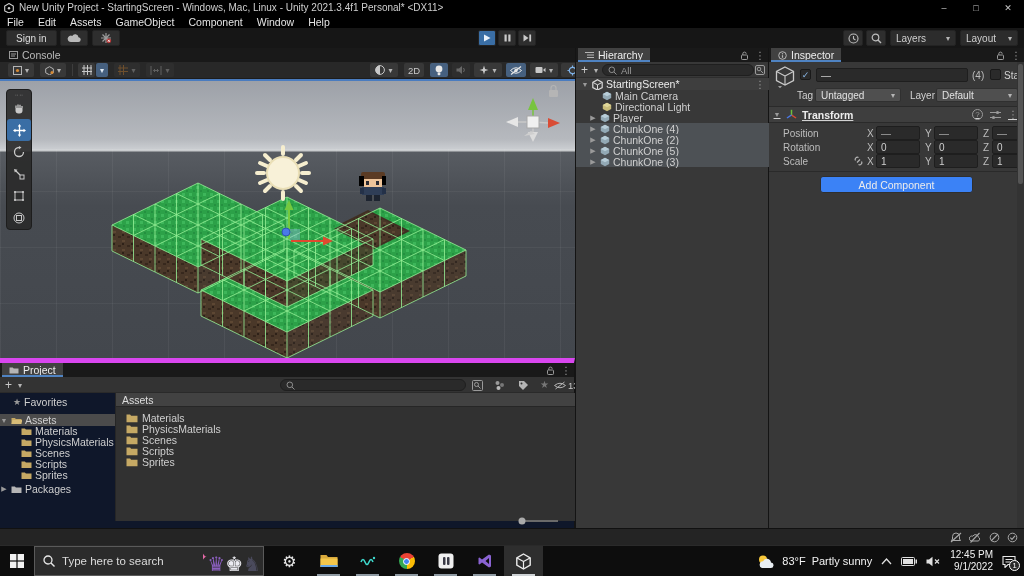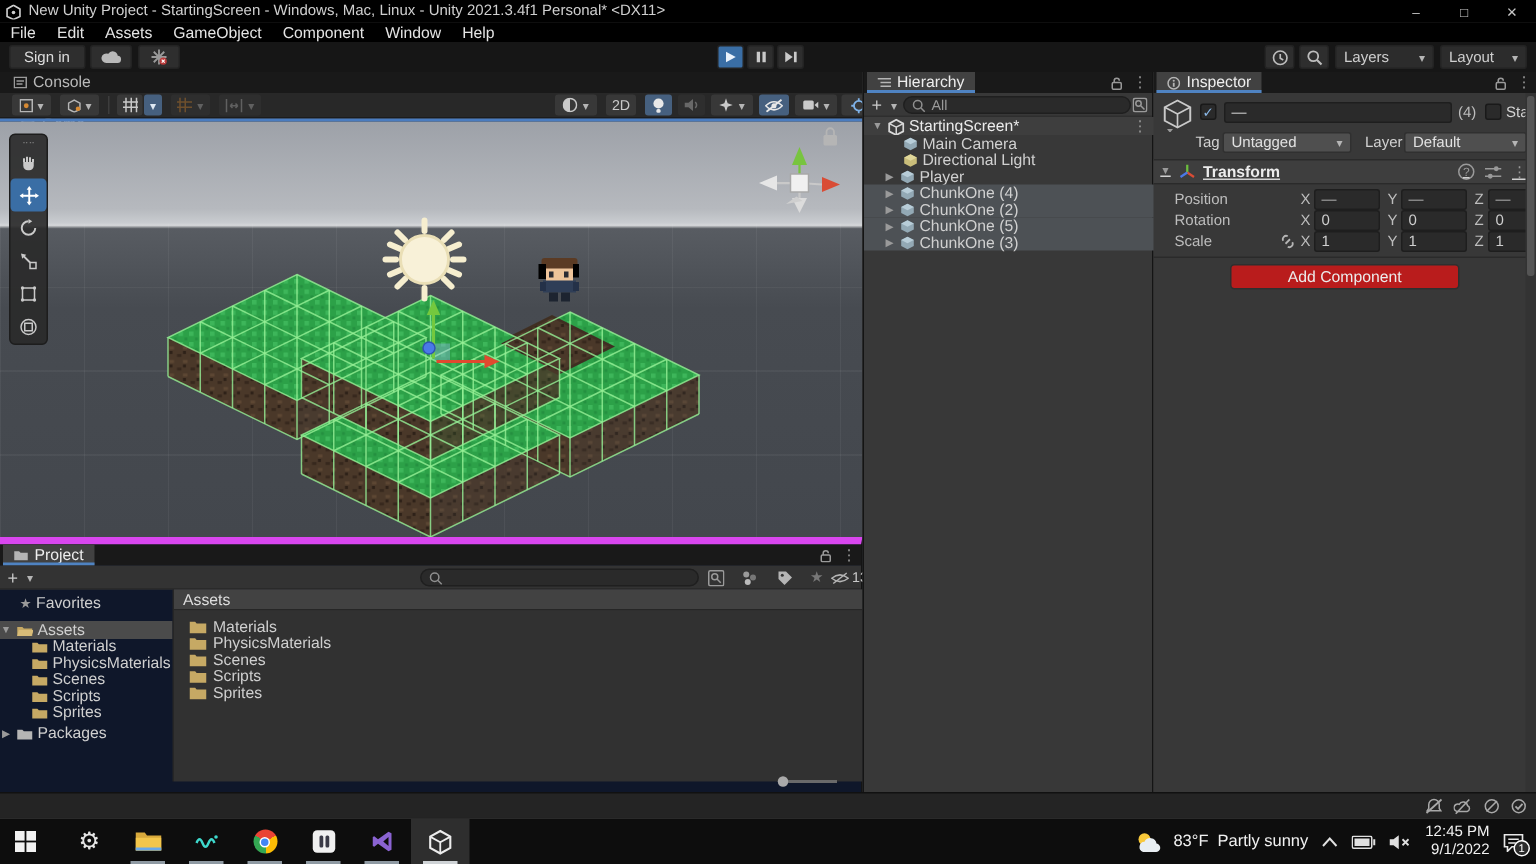--- a/index.html
+++ b/index.html
@@ -74,21 +74,21 @@
   .hrow.scene { background:#3e3e3e; color:#ececec; }
   .hrow.sel { background:#4d5155; }
   .tri { font-size:7px; color:#9a9a9a; width:8px; text-align:center; flex:0 0 8px; }
 
   
   #insp { position:absolute; left:769px; top:48px; width:255px; height:497px; background:#383838; }
   .field { background:#2a2a2a; border:1px solid #1e1e1e; border-radius:2px; height:14px; display:flex; align-items:center; padding:0 4px; color:#cfcfcf; font-size:10px; }
   .drop { background:#4f4f4f; border:1px solid #303030; border-radius:2px; height:14px; display:flex; align-items:center; justify-content:space-between; padding:0 5px; color:#e2e2e2; font-size:10px; }
   .chk { width:11px; height:11px; background:#2a2a2a; border:1px solid #191919; border-radius:2px; display:flex; align-items:center; justify-content:center; color:#8ab8e8; font-size:9px; }
   .axlbl { color:#bdbdbd; font-size:10px; }
-  #addcomp { position:absolute; left:51px; top:128px; width:153px; height:17px; background:#b91c1c; border:1px solid #2f2f2f; border-radius:3px;
+  #addcomp { position:absolute; left:51px; top:128px; width:153px; height:17px; background:#3b82f6; border:1px solid #2f2f2f; border-radius:3px;
     display:flex; align-items:center; justify-content:center; color:#ececec; font-size:10.5px; }
   .comp-hdr { position:absolute; left:0; top:58px; width:100%; height:17px; background:#3e3e3e; border-top:1px solid #2a2a2a; border-bottom:1px solid #2a2a2a; display:flex; align-items:center; gap:5px; padding:0 4px;text-decoration:underline; }
   .scrolltrack { position:absolute; right:0; top:14px; width:7px; height:483px; background:#333; }
   .scrollthumb { position:absolute; right:1px; top:2px; width:5px; height:120px; background:#555; border-radius:2px; }
 
   
   #ustatus { position:absolute; left:0; top:528px; width:1024px; height:17px; background:#242424; border-top:1px solid #111; }
   #ustatus .ic { position:absolute; top:3px; }
 
   
@@ -938,20 +938,33 @@
 
 <div id="taskbar">
   <div id="start">
     <svg width="14" height="14">
         <rect x="0" y="0" width="6.4" height="6.4" fill="#f2f2f2"></rect>
         <rect x="7.6" y="0" width="6.4" height="6.4" fill="#f2f2f2"></rect>
         <rect x="0" y="7.6" width="6.4" height="6.4" fill="#f2f2f2"></rect>
         <rect x="7.6" y="7.6" width="6.4" height="6.4" fill="#f2f2f2"></rect>
       </svg>
   </div>
+  <div id="tsearch">
+    <svg width="12" height="12">
+        <circle cx="5" cy="5" r="4" fill="none" stroke="#e8e8e8" stroke-width="1.3"></circle>
+        <line x1="8" y1="8" x2="11.5" y2="11.5" stroke="#e8e8e8" stroke-width="1.4"></line>
+      </svg>
+    <span class="ph">Type here to search</span>
+    <div id="chess">
+      <span style="color:#e76ba8;font-size:9px;align-self:flex-start">✦</span>
+      <span style="color:#8b5fbf">♛</span>
+      <span style="color:#ececf2">♚</span>
+      <span style="color:#4a4a5c">♞</span>
+    </div>
+  </div>
   <div class="tapp" style="margin-left:6px">
     <span style="font-size:16px;color:#e6e6e6">⚙</span>
   </div>
   <div class="tapp">
     <svg width="18" height="14">
         <path d="M0.5 1 h6 l1.5 2 h9.5 v10 h-17 Z" fill="#d8a93c"></path>
         <path d="M0.5 4.5 h17 v8.5 h-17 Z" fill="#f3c64b"></path>
         <rect x="0.5" y="11" width="17" height="2" fill="#6aa9e8"></rect>
       </svg>
     <span class="run"></span>

